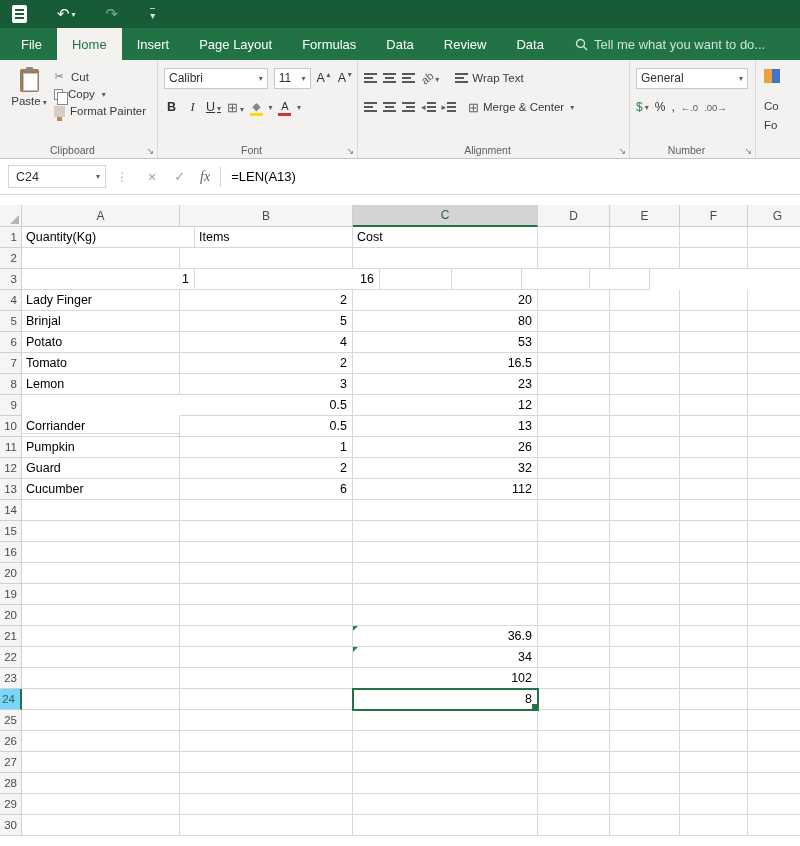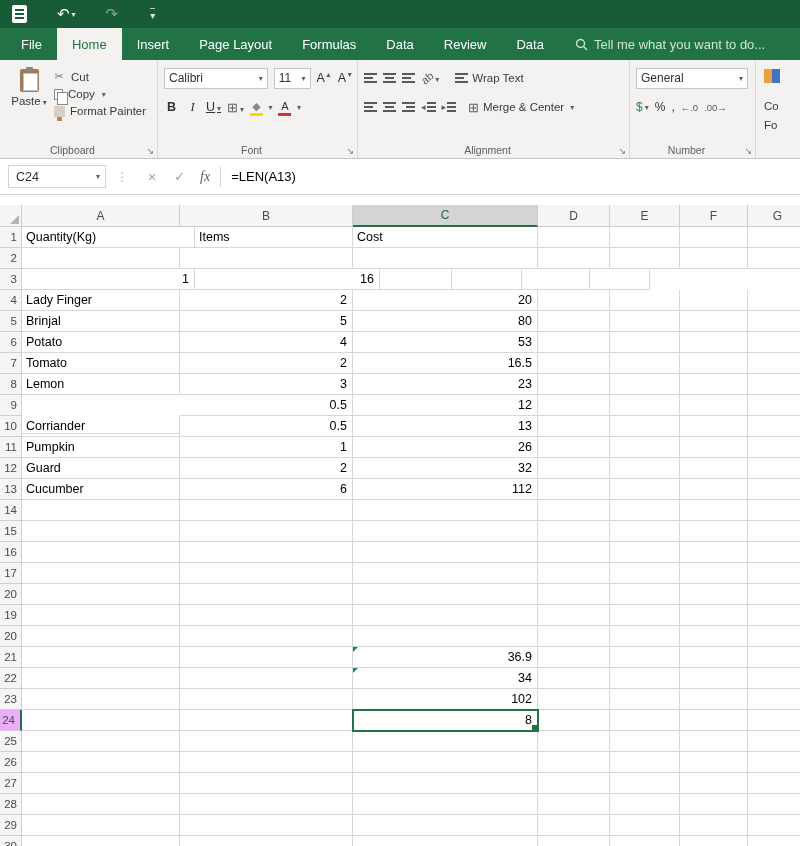--- a/index.html
+++ b/index.html
@@ -109,21 +109,21 @@
   .ghead { display:flex; height: 22px; }
   .grow { display:flex; height: 21px; }
   .gcell { flex: 0 0 auto; overflow: hidden; white-space: nowrap; }
   .hdr { background: #f5f5f5; border-right: 1px solid #cfcfcf; border-bottom: 1px solid #cfcfcf;
          color: #4a4a4a; display:flex; align-items:center; justify-content:center; font-size: 12px; }
   .corner { width: 22px; position: relative; }
   .corner::after { content:""; position:absolute; right: 2px; bottom: 2px;
                    border-left: 9px solid transparent; border-bottom: 9px solid #b5b5b5; }
   .rowhdr { width: 22px; justify-content:flex-end; padding-right: 4px; font-size: 11.5px; }
   .sel-col { background: #d4d4d4; border-bottom: 2px solid #217346; color: #1e6b41; }
-  .sel-row { background: #f0abfc; border-right: 2px solid #217346; color: #1e6b41; padding-right: 5px; }
+  .sel-row { background: #7dd3fc; border-right: 2px solid #217346; color: #1e6b41; padding-right: 5px; }
   .cell { border-right: 1px solid #d8d8d8; border-bottom: 1px solid #d8d8d8;
           display:flex; align-items:center; color:#000; position: relative; }
   .cell.al { justify-content:flex-start; padding-left: 4px; }
   .cell.ar { justify-content:flex-end; padding-right: 5px; }
   .cell.flag::before { content:""; position:absolute; left:0; top:0;
           border-top: 5px solid #1f8a44; border-right: 5px solid transparent; }
   .cell.active { outline: 2px solid #217346; outline-offset: -1px; z-index: 2; }
   .cell.active::after { content:""; position:absolute; right: -1px; bottom: -1px; width: 5px; height: 5px;
           background: #217346; border: 1px solid #fff; z-index: 3; }
 </style>
@@ -443,30 +443,20 @@
         <div class="gcell hdr rowhdr">16</div>
         <div class="gcell cell" style="width: 158px;"></div>
         <div class="gcell cell" style="width: 173px;"></div>
         <div class="gcell cell" style="width: 185px;"></div>
         <div class="gcell cell" style="width: 72px;"></div>
         <div class="gcell cell" style="width: 70px;"></div>
         <div class="gcell cell" style="width: 68px;"></div>
         <div class="gcell cell" style="width: 60px;"></div>
       </div>
       <div class="grow">
-        <div class="gcell hdr rowhdr">17</div>
-        <div class="gcell cell" style="width: 158px;"></div>
-        <div class="gcell cell" style="width: 173px;"></div>
-        <div class="gcell cell" style="width: 185px;"></div>
-        <div class="gcell cell" style="width: 72px;"></div>
-        <div class="gcell cell" style="width: 70px;"></div>
-        <div class="gcell cell" style="width: 68px;"></div>
-        <div class="gcell cell" style="width: 60px;"></div>
-      </div>
-      <div class="grow">
         <div class="gcell hdr rowhdr">20</div>
         <div class="gcell cell" style="width: 158px;"></div>
         <div class="gcell cell" style="width: 173px;"></div>
         <div class="gcell cell" style="width: 185px;"></div>
         <div class="gcell cell" style="width: 72px;"></div>
         <div class="gcell cell" style="width: 70px;"></div>
         <div class="gcell cell" style="width: 68px;"></div>
         <div class="gcell cell" style="width: 60px;"></div>
       </div>
       <div class="grow">

